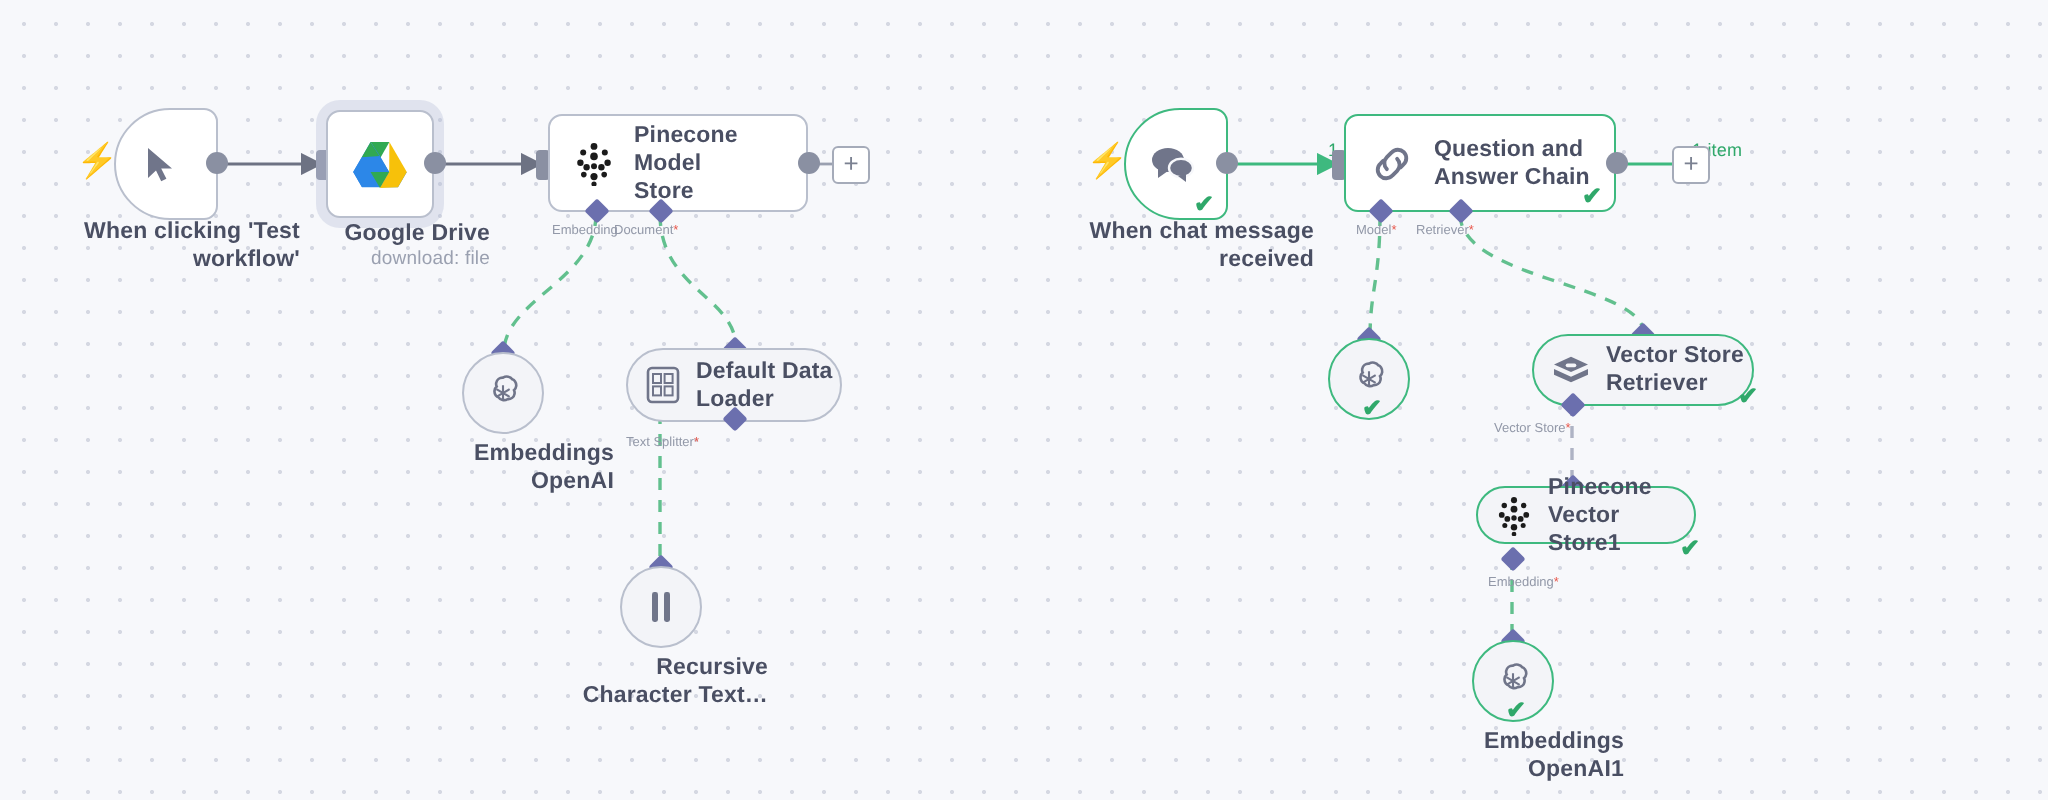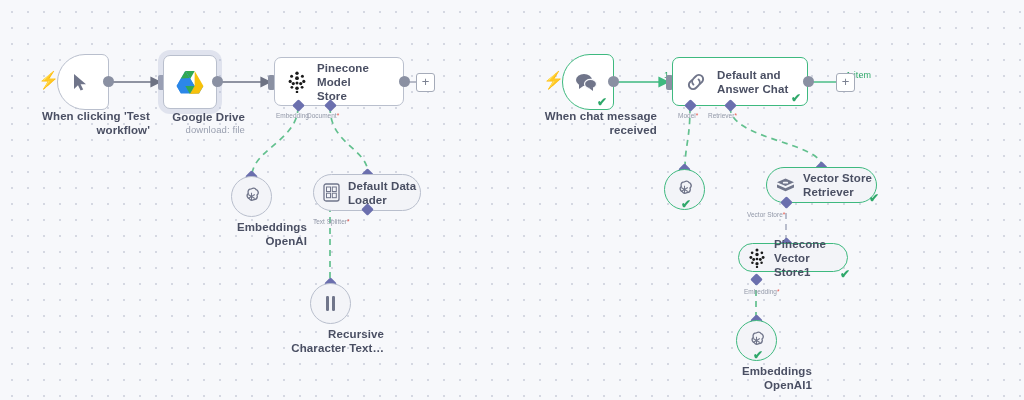--- a/index.html
+++ b/index.html
@@ -259,22 +259,22 @@
 
   <div class="in-stub" style="left:666px;top:75px;"></div>
   <div class="node n-box ok" style="left:672px;top:57px;width:136px;height:49px;">
     <span class="n-ico" style="margin-left:12px;">
       <svg width="22" height="22" viewBox="0 0 24 24">
         <path d="M9.2 14.8a4.6 4.6 0 0 1 0-6.5l2.6-2.6a4.6 4.6 0 1 1 6.5 6.5l-1.6 1.6" fill="none" stroke="#70758a" stroke-width="2.1" stroke-linecap="round"></path>
         <path d="M14.8 9.2a4.6 4.6 0 0 1 0 6.5l-2.6 2.6a4.6 4.6 0 1 1-6.5-6.5l1.6-1.6" fill="none" stroke="#70758a" stroke-width="2.1" stroke-linecap="round"></path>
       </svg>
     </span>
     <div class="n-title" style="margin-left:10px;">
-      <span>Default and</span><br>
-      <span>Answer Chat</span>
+      <span>Question and</span><br>
+      <span>Answer Chain</span>
     </div>
   </div>
   <span class="check" style="left:791px;top:92px;">✔</span>
   <div class="dot-out" style="left:803px;top:76px;"></div>
   <div class="item-lbl" style="left:806px;top:70px;">1 item</div>
   <div class="plus" style="left:836px;top:73px;">+</div>
 
   <div class="diamond" style="left:686px;top:101px;"></div>
   <div class="diamond" style="left:726px;top:101px;"></div>
   <div class="port-lbl" style="left:678px;top:112px;">

